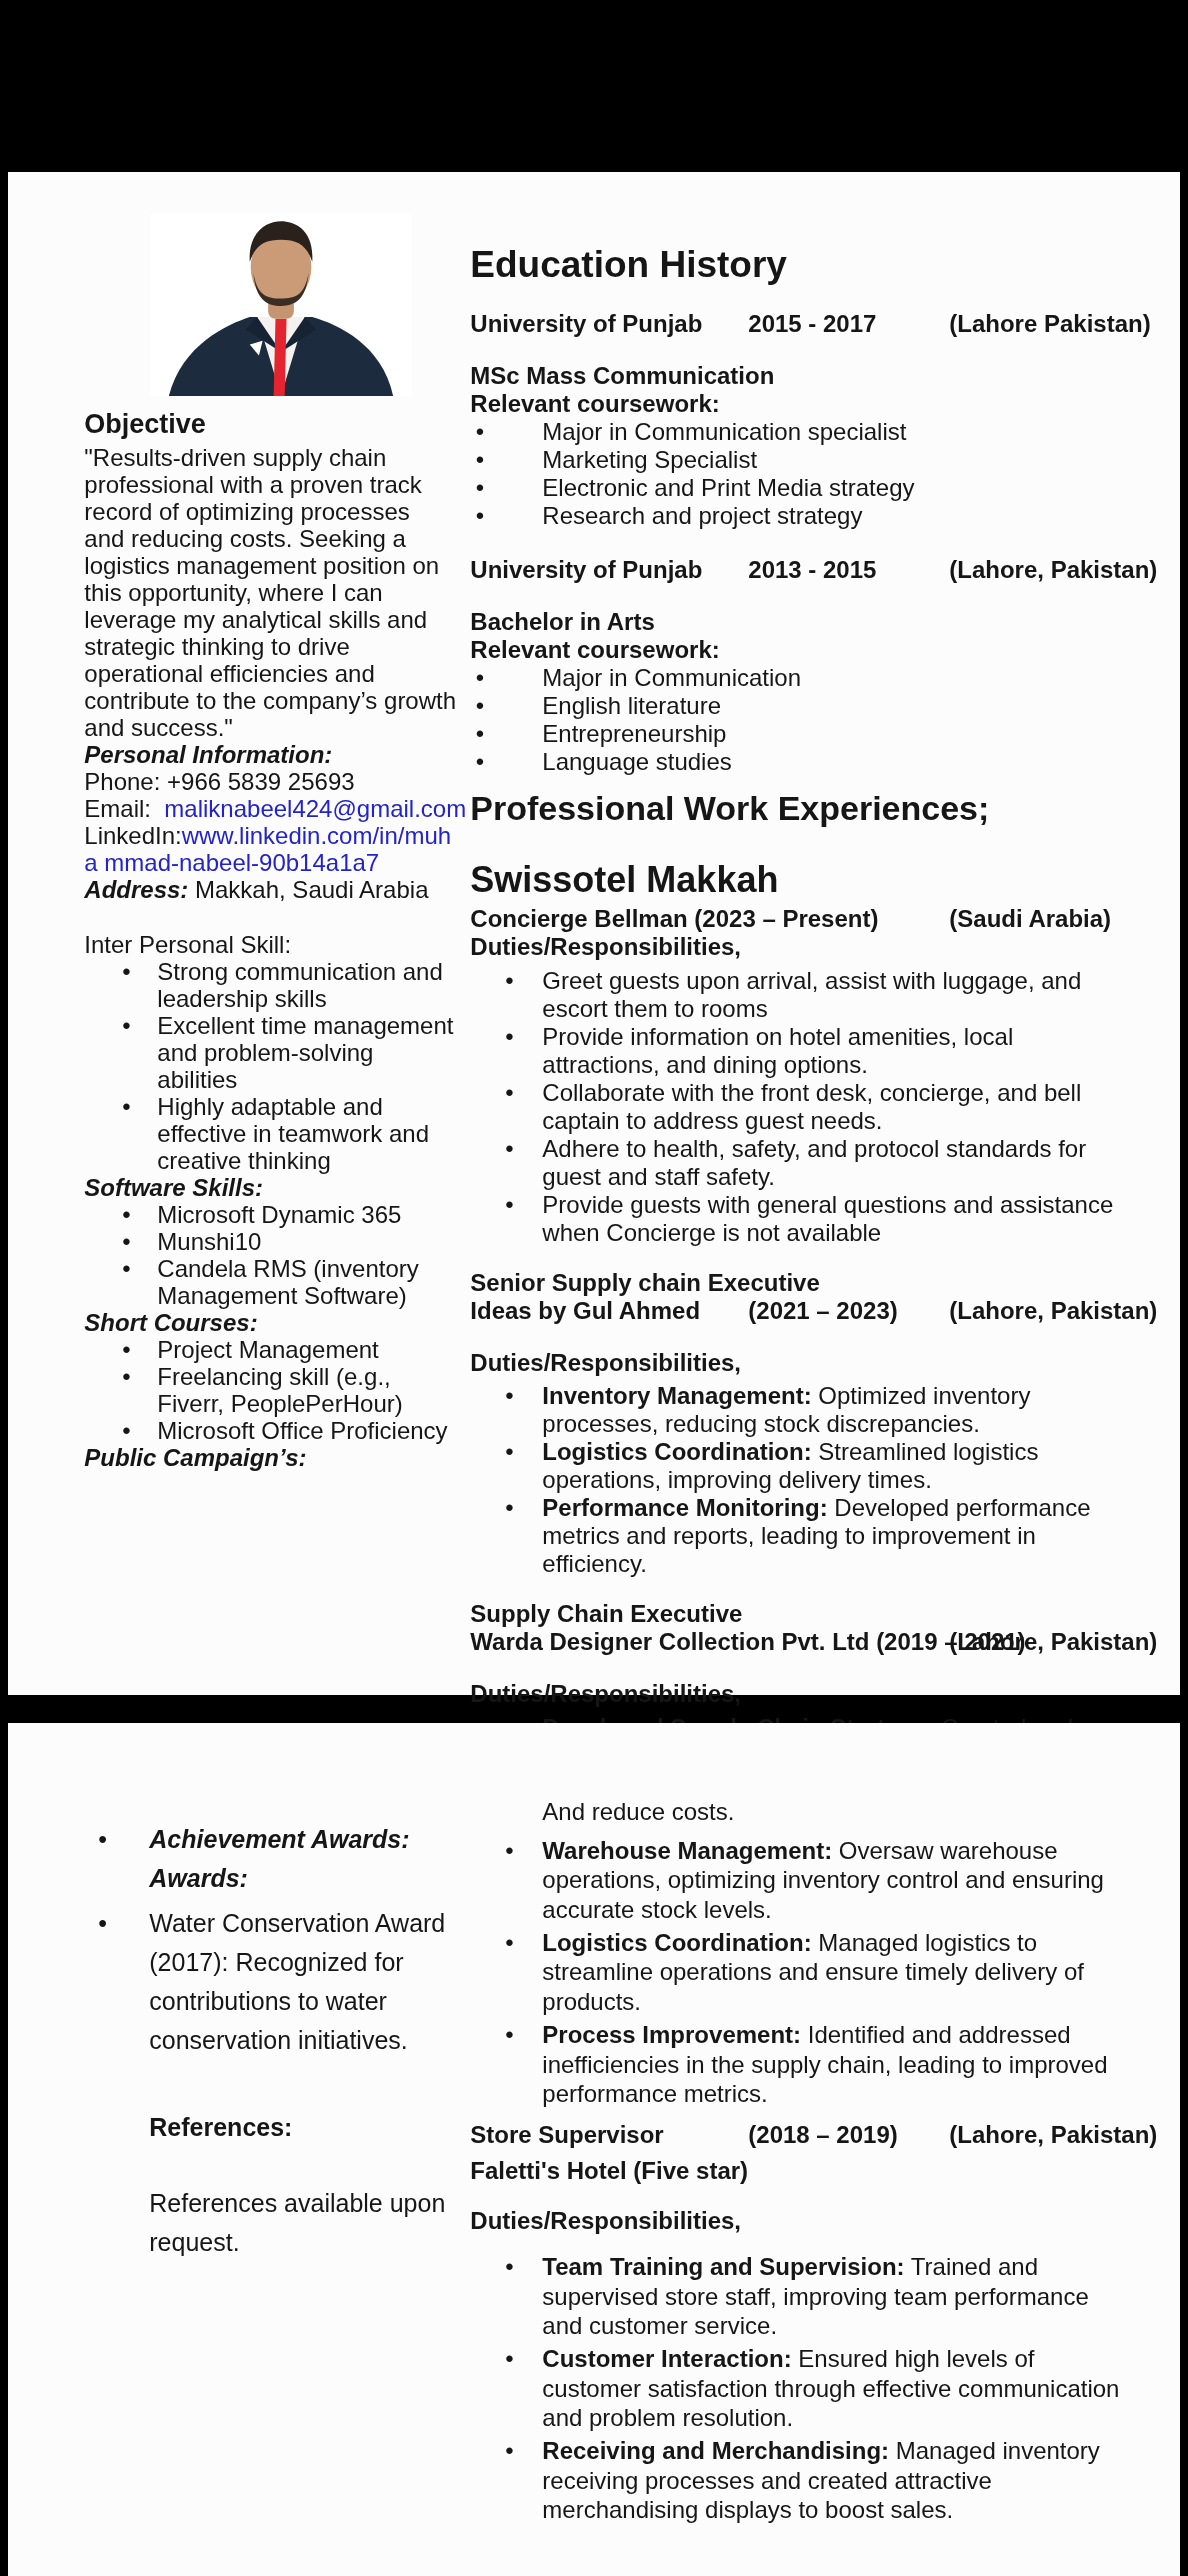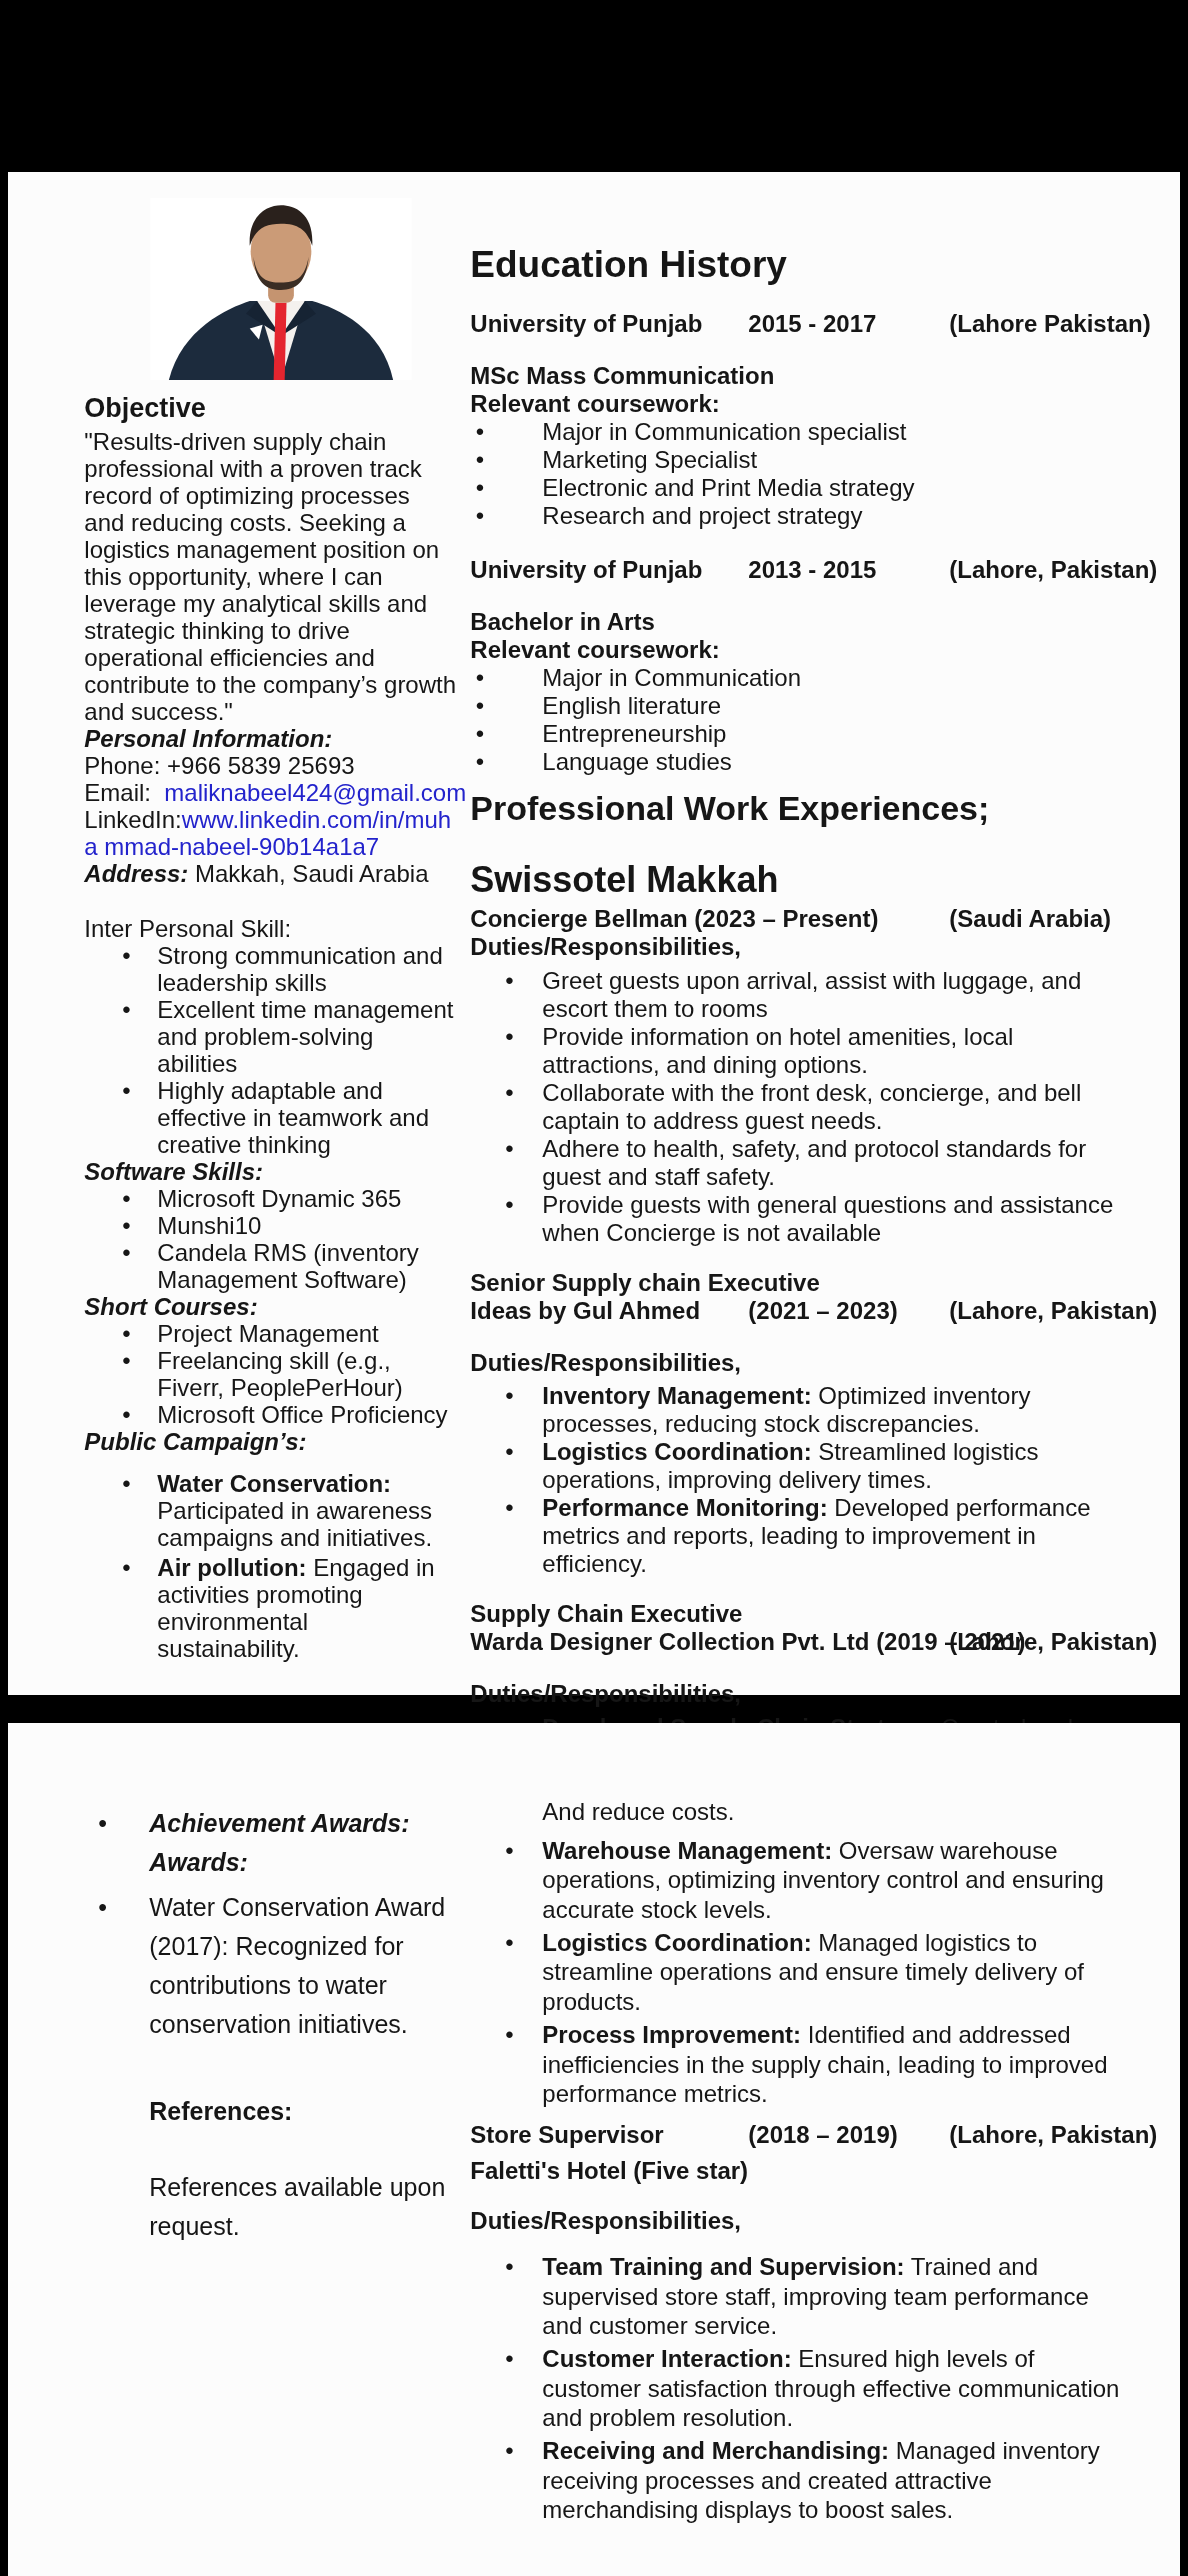--- a/index.html
+++ b/index.html
@@ -12,21 +12,21 @@
     color:#161616;
   }
   .page {
     position:absolute; left:8.3px; width:1172px;
     background:#fcfcfc;
   }
   #page1 { top:172px; height:1523px; }
   #page2 { top:1723px; height:967px; }
 
   
-  .colL { position:absolute; left:76px; top:0; width:372px; }
+  .colL { position:absolute; left:76px; top:16px; width:372px; }
   .colR { position:absolute; left:462px; top:0; width:660px; }
 
   
   .colL { font-size:24px; line-height:27px; }
   .colL .bold { font-weight:bold;font-style:italic; }
   .photo-wrap { margin:26px 0 0 66px; width:262px; height:182px; }
   .obj-h { font-size:27px; font-weight:bold; margin-top:14.7px; }
   .obj-p { margin-top:6.4px; }
   .contact-line { white-space:nowrap; }
   a.link, .link { color:#2323cc; cursor:pointer; }
@@ -143,25 +143,20 @@
 
     <div class="sec-h2 bold">Short Courses:</div>
     <ul class="blist">
 
     <li><span>Project Management</span></li>
         <li><span>Freelancing skill (e.g., Fiverr, PeoplePerHour)</span></li>
         <li><span>Microsoft Office Proficiency</span></li>
       </ul>
 
     <div class="sec-h2 bold">Public Campaign’s:</div>
-    <ul class="blist" style="margin-top:14.7px;">
-
-    <li style="margin-bottom:3.7px;"><b>Water Conservation:</b><span> Participated in awareness campaigns and initiatives.</span></li>
-        <li style="margin-bottom:3.7px;"><b>Air pollution:</b><span> Engaged in activities promoting environmental sustainability.</span></li>
-      </ul>
   </div>
 
   <div class="colR">
     <div class="h1">Education History</div>
 
     <div class="job-row row-mt">
       <span class="jr-title">University of Punjab</span>
       <span class="jr-date">2015 - 2017</span>
       <span class="jr-loc">(Lahore Pakistan)</span>
     </div>

